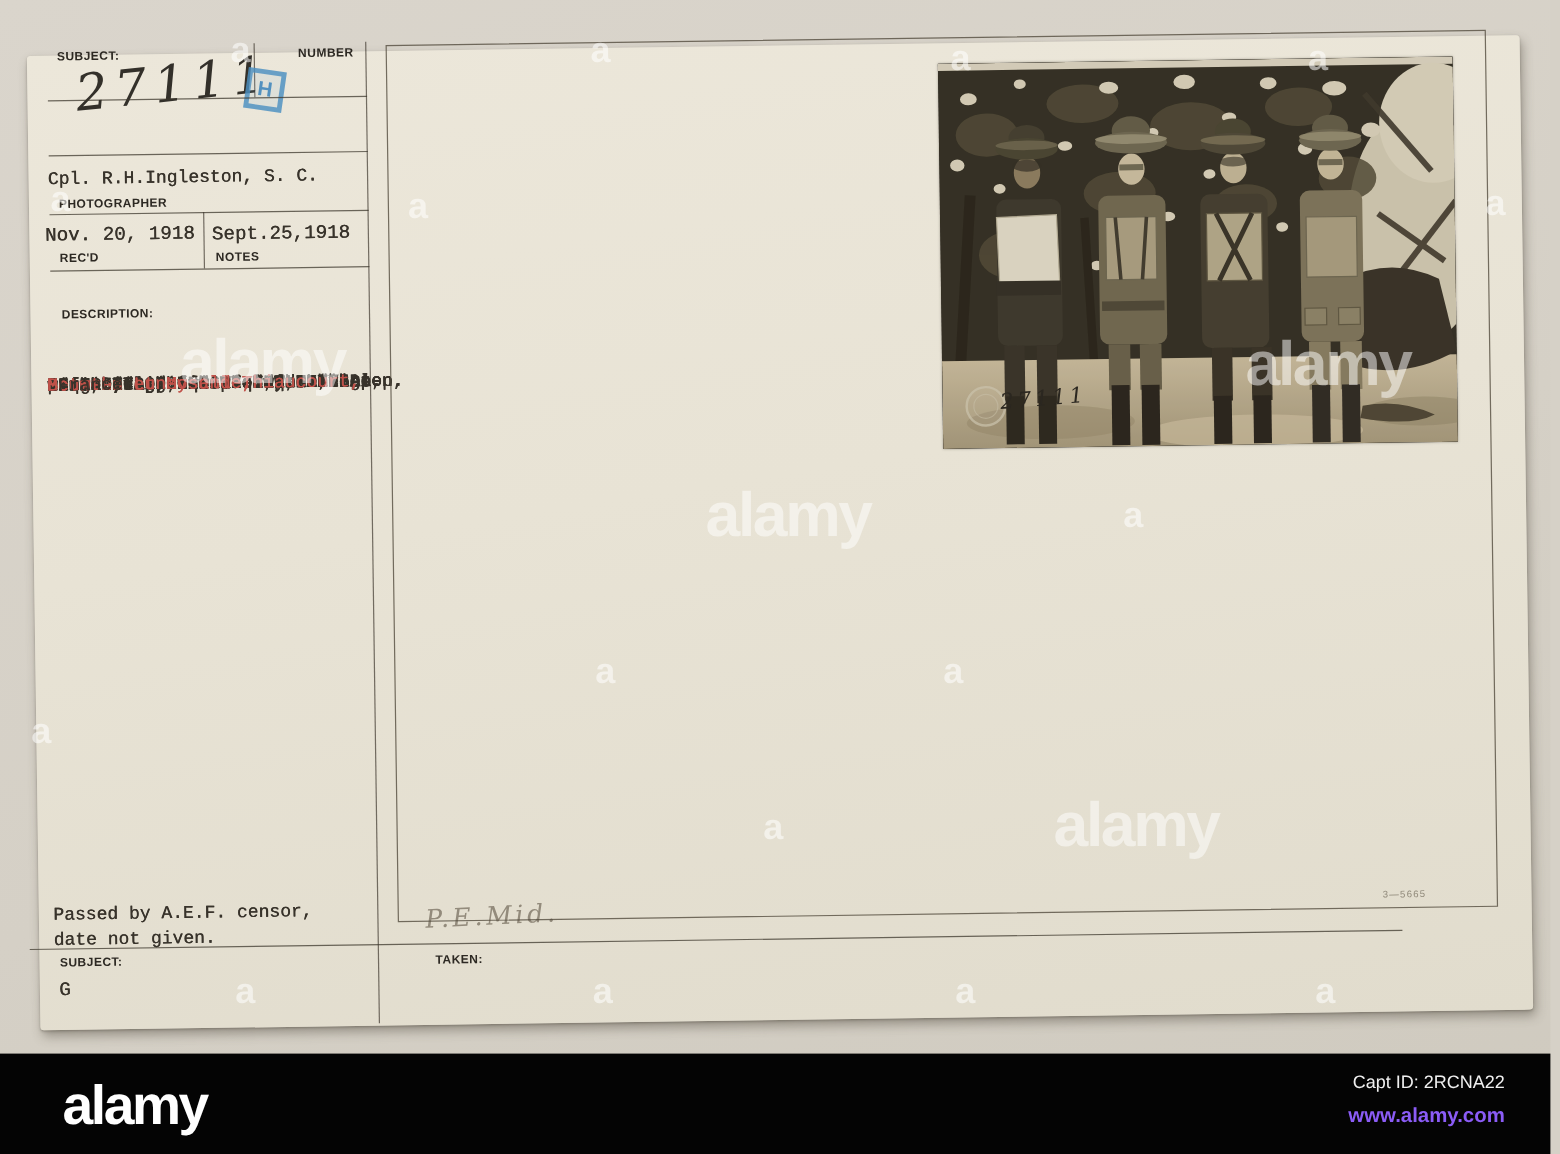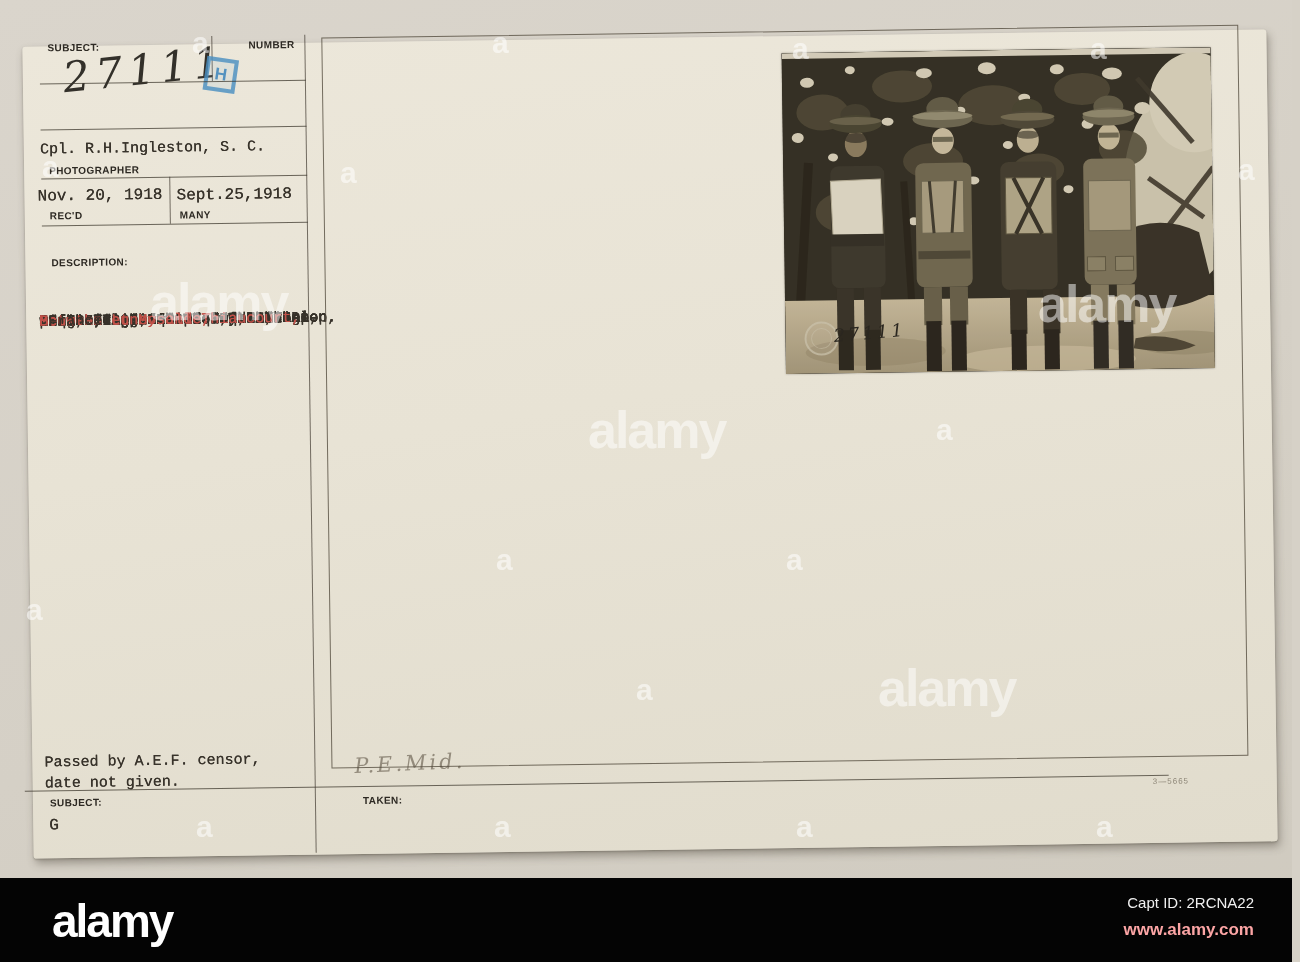--- a/index.html
+++ b/index.html
@@ -56,21 +56,21 @@
     white-space:pre;text-shadow:.3px 0 0 currentColor;
   }
   #desc-lines .ink{color:#38332b;}
   #desc-lines .red{color:#c0524a;}
 
   #pencil-note{
     left:322px;top:710px;font-size:21px;color:#938b7c;letter-spacing:3px;
     transform:rotate(-2deg);font-family:"DejaVu Serif",serif;font-style:italic;
     text-shadow:none;
   }
-  #serial-number{left:1120px;top:746px;font-size:8px;color:#8f8879;
+  #serial-number{left:1120px;top:710px;font-size:8px;color:#8f8879;
     font-family:"Liberation Sans",sans-serif;letter-spacing:1px;}
 
   #mount-box{
     left:299px;top:-5px;width:915px;height:729px;
     border:1px solid rgba(84,76,62,.8);
   }
 
   
   #photo{
     left:759px;top:17px;width:429px;height:321px;overflow:hidden;
@@ -97,21 +97,21 @@
   #bar-logo{
     position:absolute;left:52px;top:16px;font-size:46px;font-weight:bold;
     color:#ffffff;letter-spacing:-2px;font-family:"Liberation Sans",sans-serif;
   }
   #bar-image-id{
     position:absolute;right:46px;top:16px;font-size:15px;color:#f0f0f0;
     font-family:"Liberation Sans",sans-serif;
   }
   #bar-site{
     position:absolute;right:46px;top:42px;font-size:17px;font-weight:bold;
-    color:#fca5a5;font-family:"Liberation Sans",sans-serif;
+    color:#8b5cf6;font-family:"Liberation Sans",sans-serif;
   }
 </style>
 </head>
 <body>
 
 <div class="scene">
 
   <div class="card">
 
     <div class="lbl" style="left:25px;top:-4px;">SUBJECT:</div>
@@ -124,21 +124,21 @@
     <div class="hline" style="left:17px;top:83px;width:266px;"></div>
 
     <div class="typed" style="left:16px;top:95px;">Cpl. R.H.Ingleston, S. C.</div>
     <div class="lbl" style="left:25px;top:119px;">PHOTOGRAPHER</div>
     <div class="hline" style="left:17px;top:132px;width:266px;"></div>
 
     <div class="typed big" style="left:13px;top:141px;">Nov. 20, 1918</div>
     <div class="vline" style="left:145px;top:132px;height:47px;"></div>
     <div class="typed big" style="left:152px;top:142px;">Sept.25,1918</div>
     <div class="lbl" style="left:25px;top:164px;">REC'D</div>
-    <div class="lbl" style="left:155px;top:165px;">MANY</div>
+    <div class="lbl" style="left:155px;top:165px;">NOTES</div>
     <div class="hline" style="left:17px;top:179px;width:266px;"></div>
 
     <div class="lbl" style="left:26px;top:211px;">DESCRIPTION:</div>
     <div id="desc-lines">
         <div class="desc-line"><span class="ink">IN FRONT OF ONE OF THE MANY</span></div>
         <div class="desc-line"><span class="ink">German dugouts taken in the</span></div>
         <div class="desc-line"><span class="ink">St.Mihiel drive of Sept.12th,</span></div>
         <div class="desc-line"><span class="ink">1918. It is now used for the</span></div>
         <div class="desc-line"><span class="ink">78th Division headquarters troop.</span></div>
         <div class="desc-line"><span class="ink">Left to right:Capt.Fred D.Cart-</span></div>

